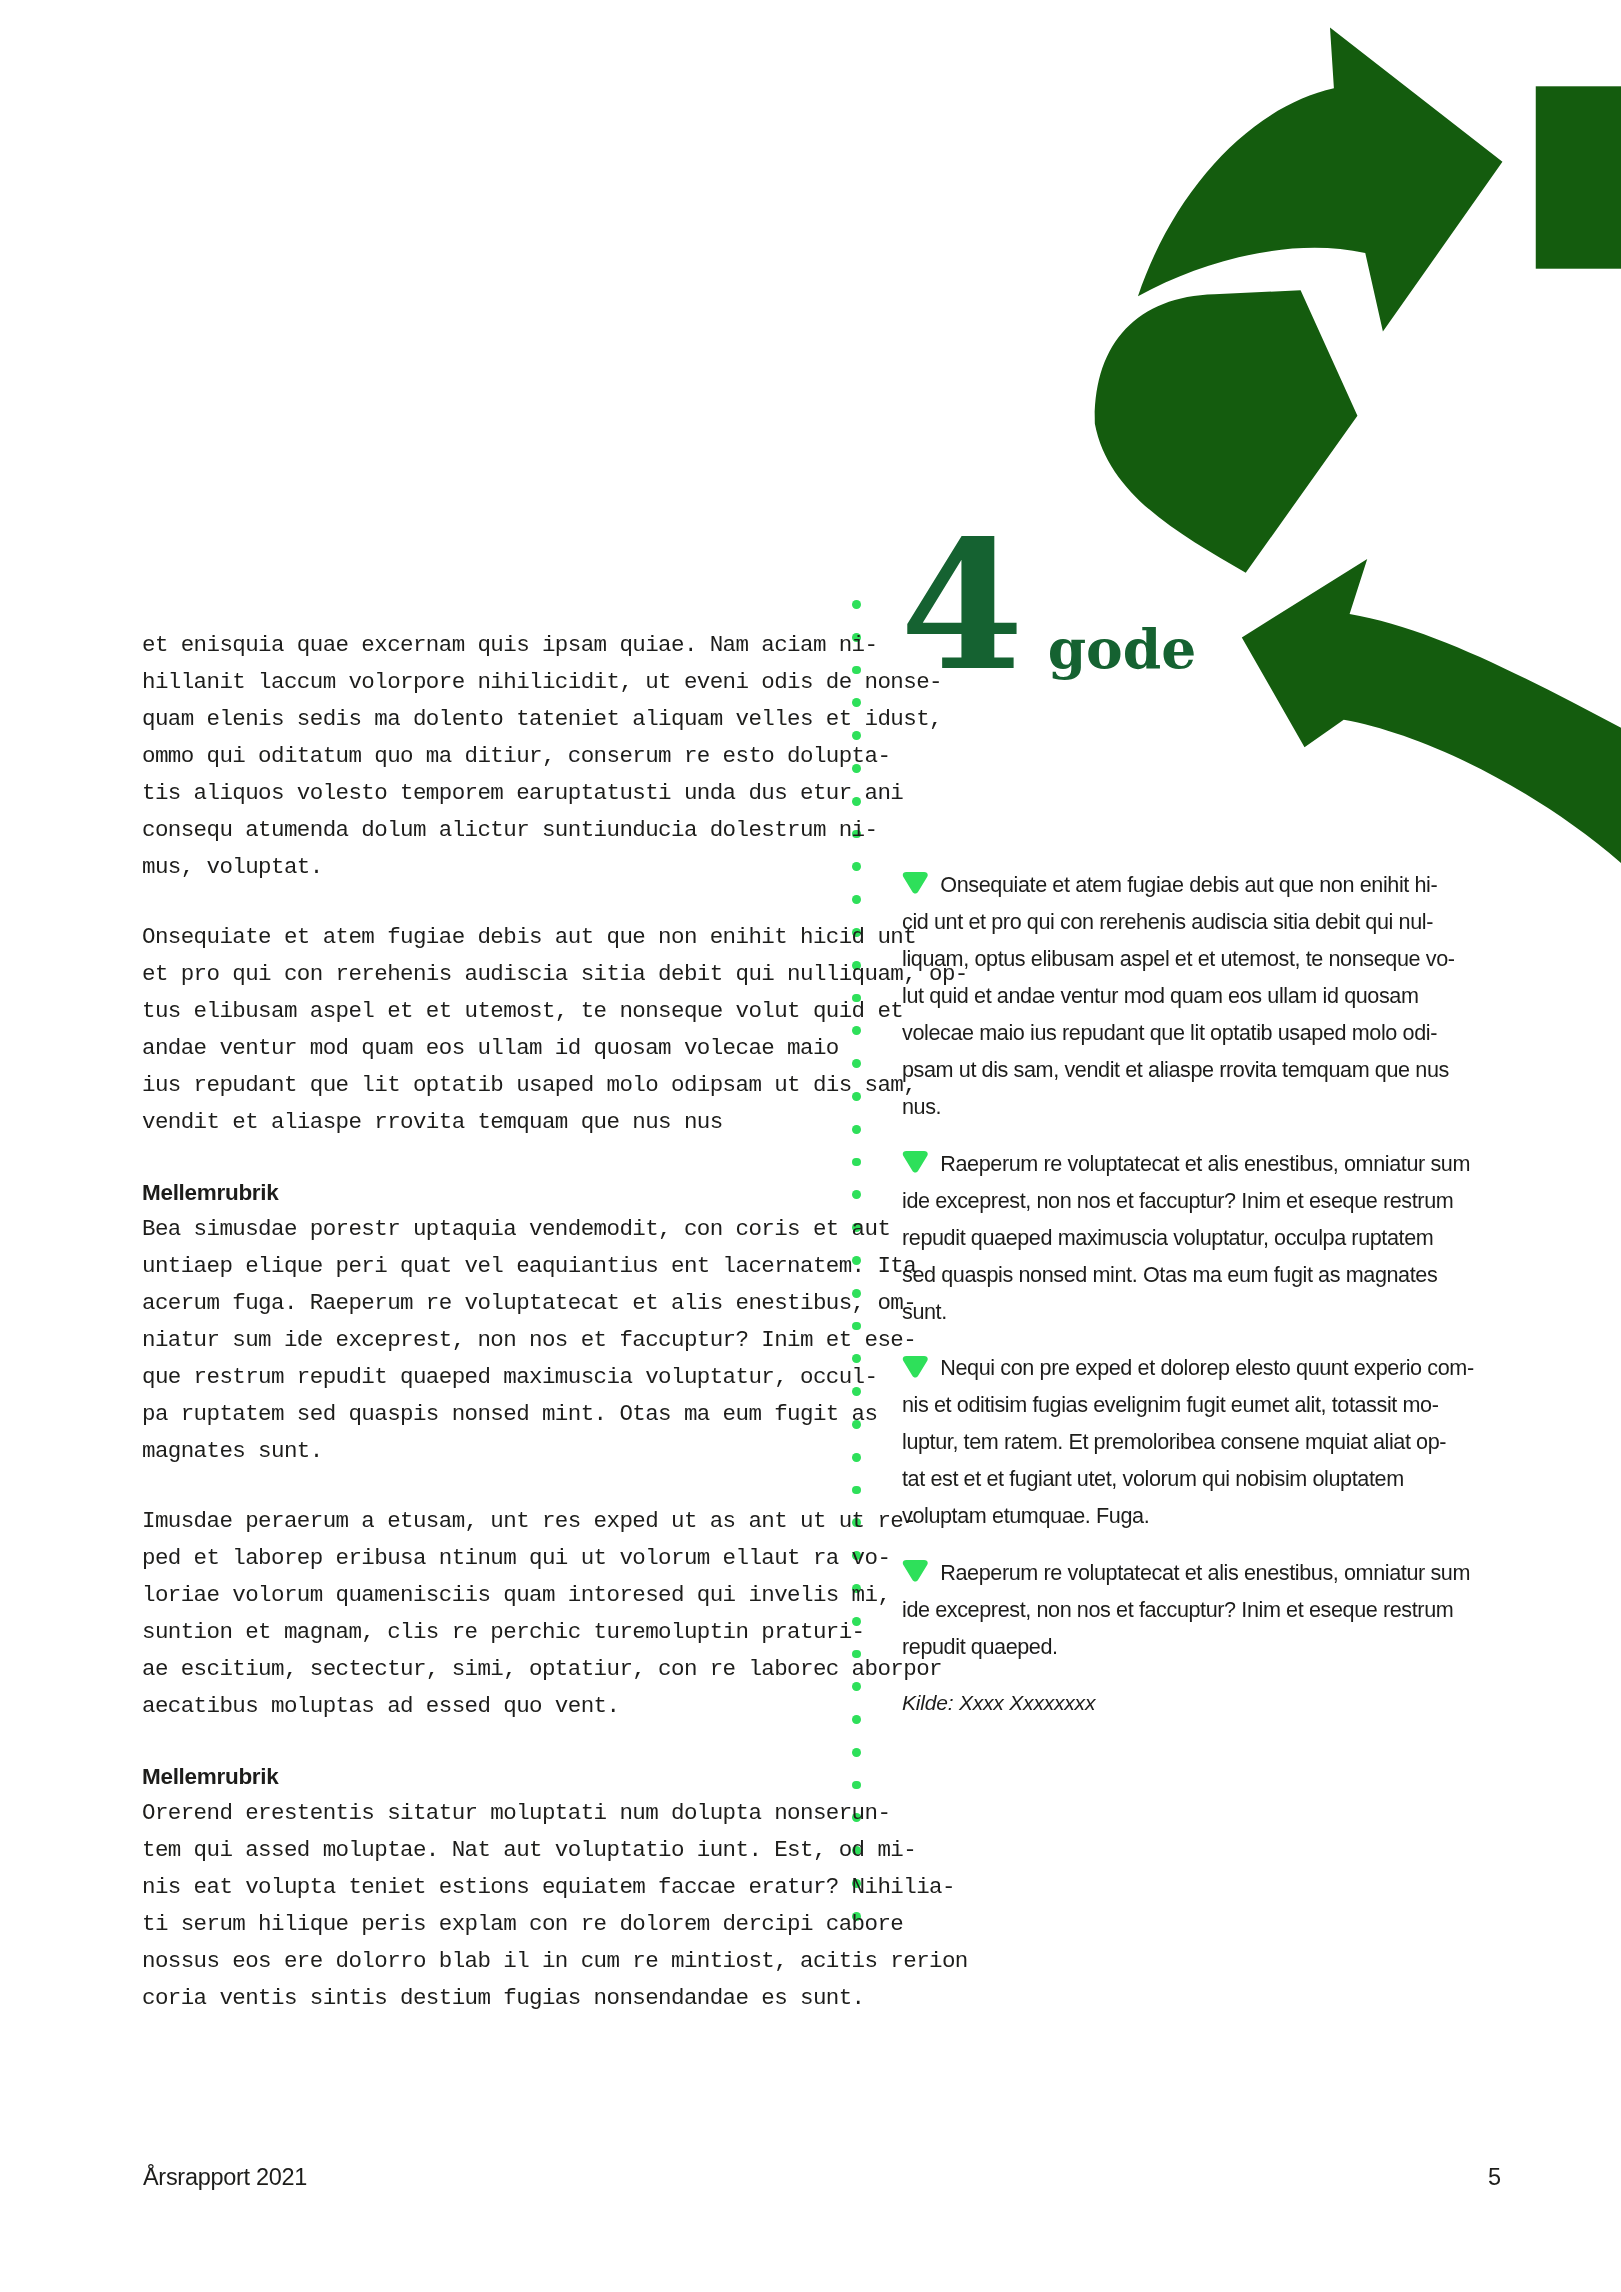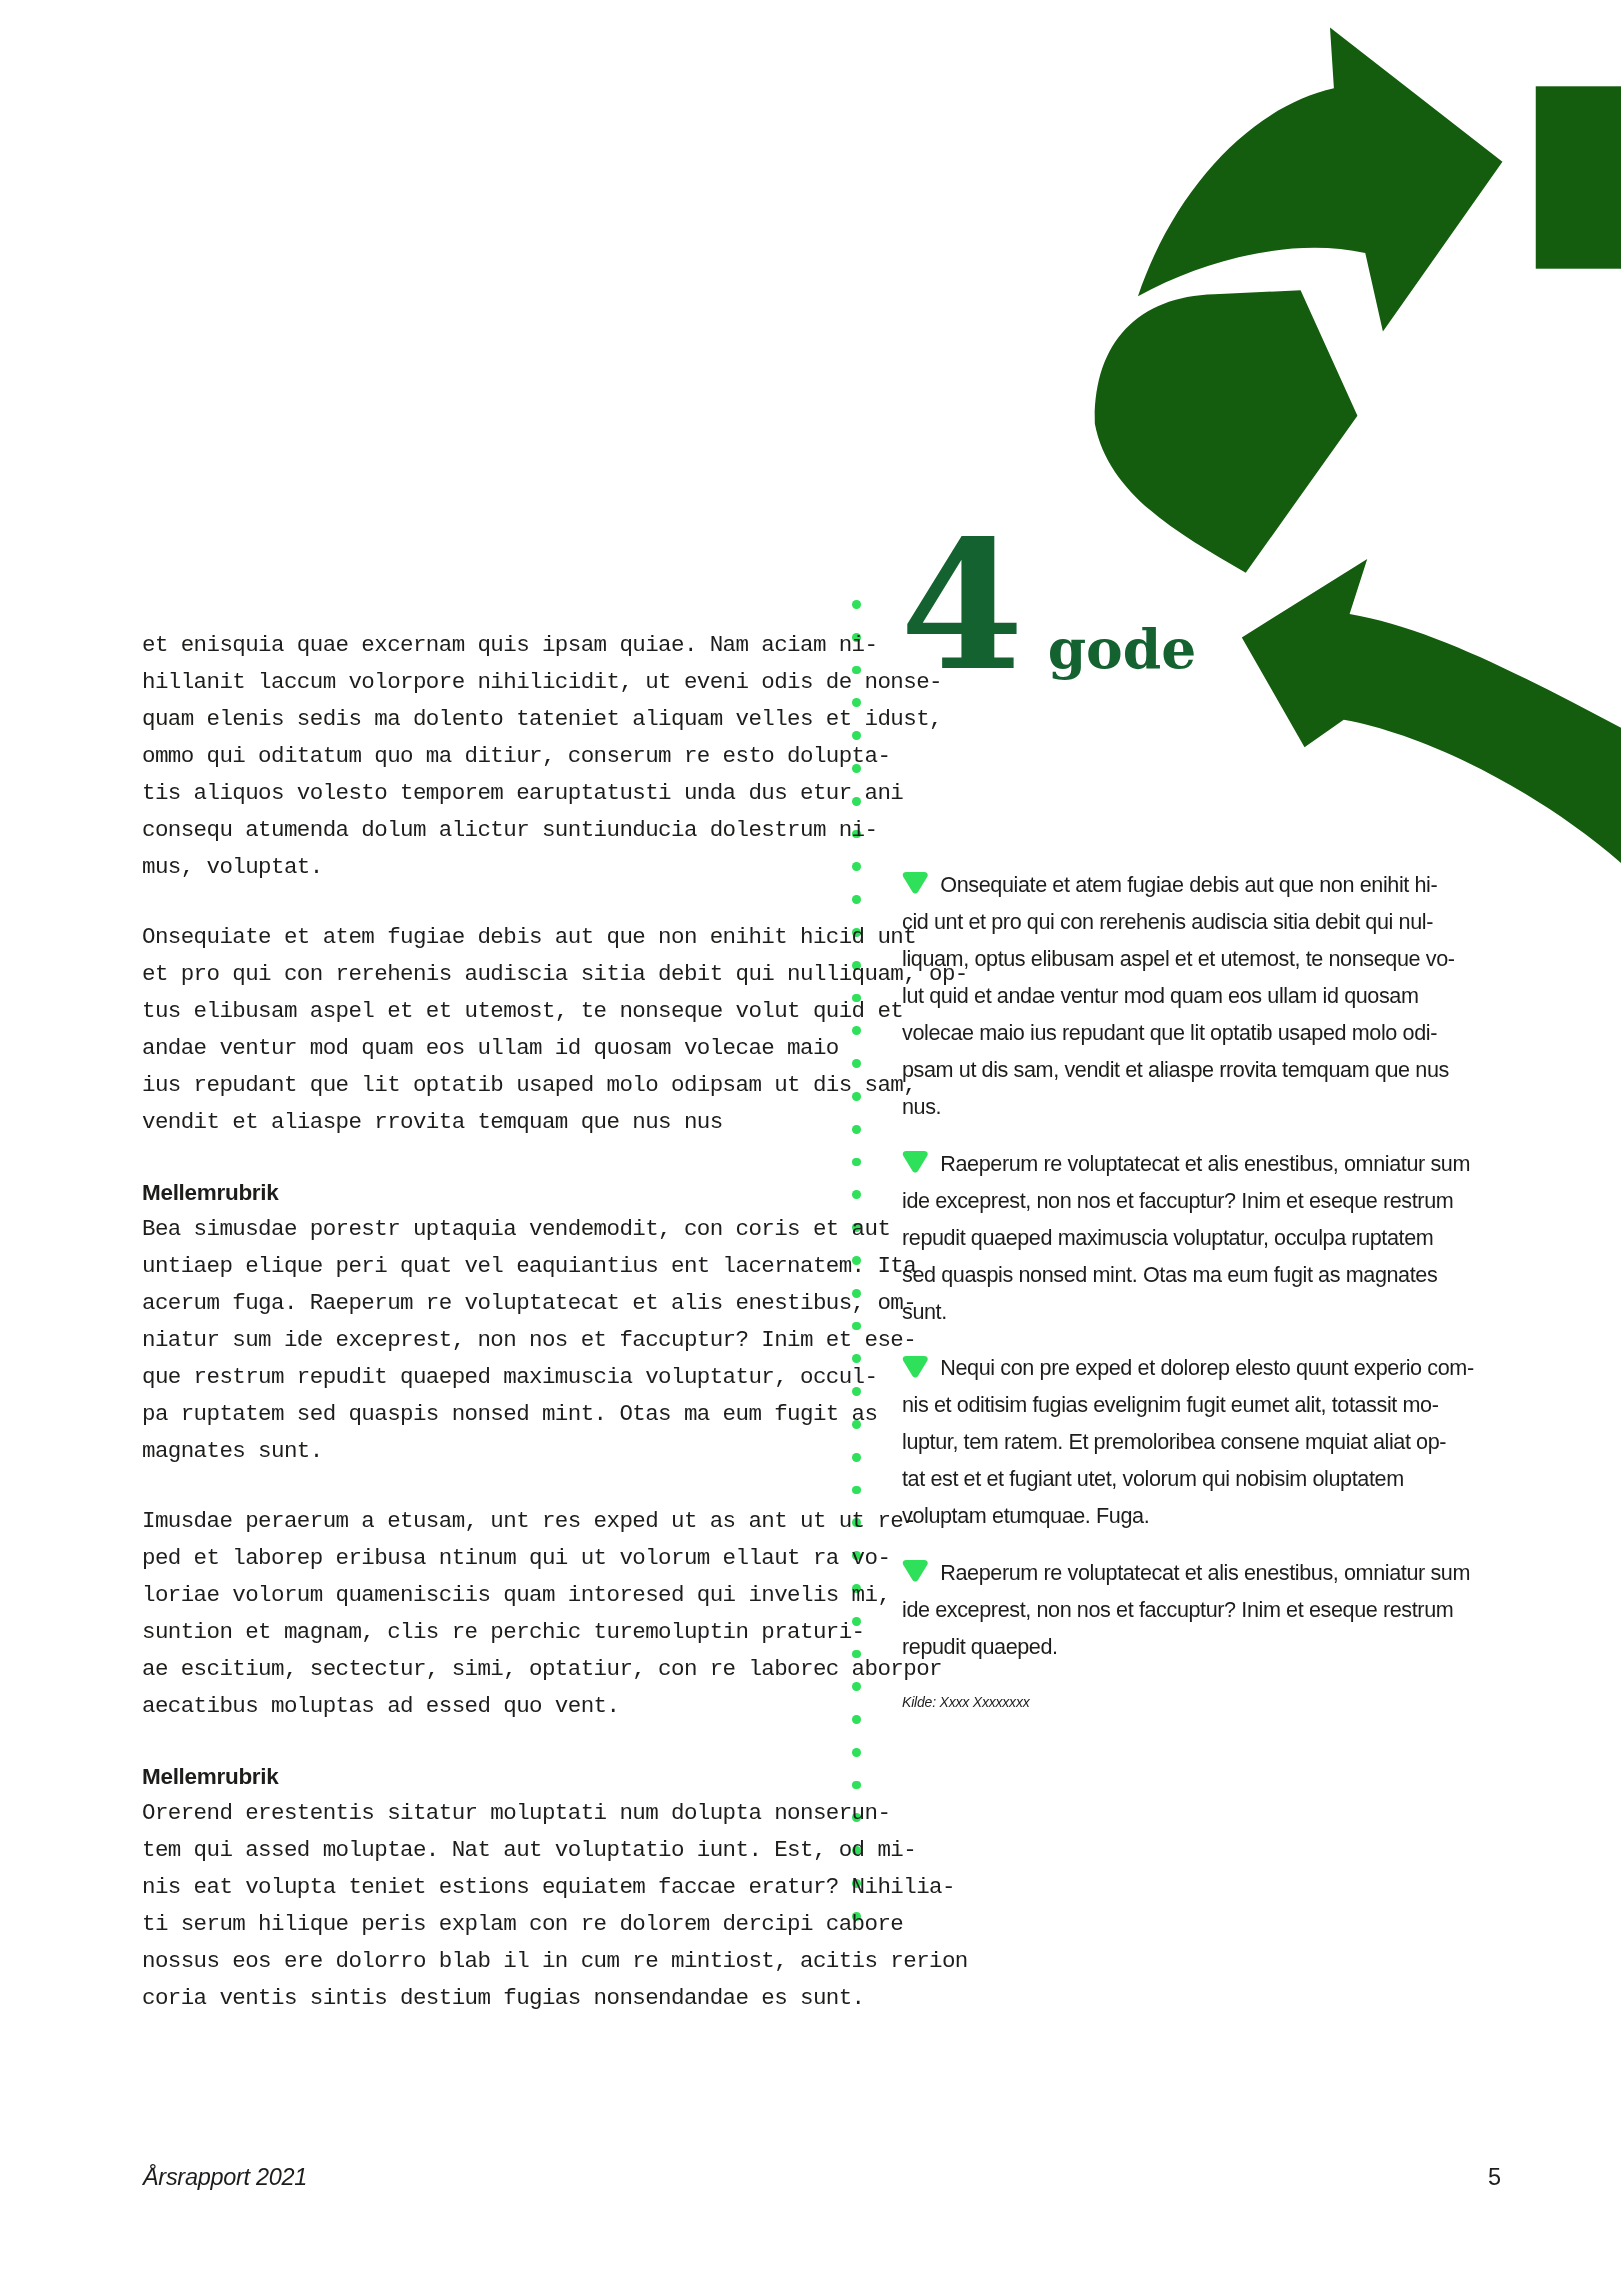--- a/index.html
+++ b/index.html
@@ -55,23 +55,23 @@
     font-size:21.6px;line-height:37px;letter-spacing:-0.4px;
   }
   .bullet-item{margin:0 0 19.6px;}
   .bullet-icon{
     display:inline-block;width:26.5px;height:24.5px;
     margin-right:11.8px;vertical-align:-3.9px;
   }
   .bullet-icon svg{display:block;width:100%;height:100%;}
   .bullet-icon path{fill:var(--accent-green);}
   .bullet-text{white-space:pre;}
-  .source{margin:13.7px 0 0;font-style:italic;font-size:14px;letter-spacing:-0.2px;}
-  
-  .footer-report{position:absolute;left:143px;top:2164px;font-size:23.5px;letter-spacing:-0.3px;font-style:italic;}
+  .source{margin:13.7px 0 0;font-style:italic;font-size:21px;letter-spacing:-0.2px;}
+  
+  .footer-report{position:absolute;left:143px;top:2164px;font-size:23.5px;letter-spacing:-0.3px;}
   .footer-page{position:absolute;right:120px;top:2164px;font-size:23.5px;}
 </style>
 </head>
 <body>
 
 <div class="page">
 
   <svg class="recycle-logo" viewBox="0 0 545 880" preserveAspectRatio="none" aria-hidden="true">
     <path d="M 52 302 C 90 190 170 108 252 90 L 248 28 L 424 165 L 302 338 L 284 258 C 210 242 122 264 52 302 Z"></path>
     <rect x="458" y="88" width="87" height="186"></rect>

